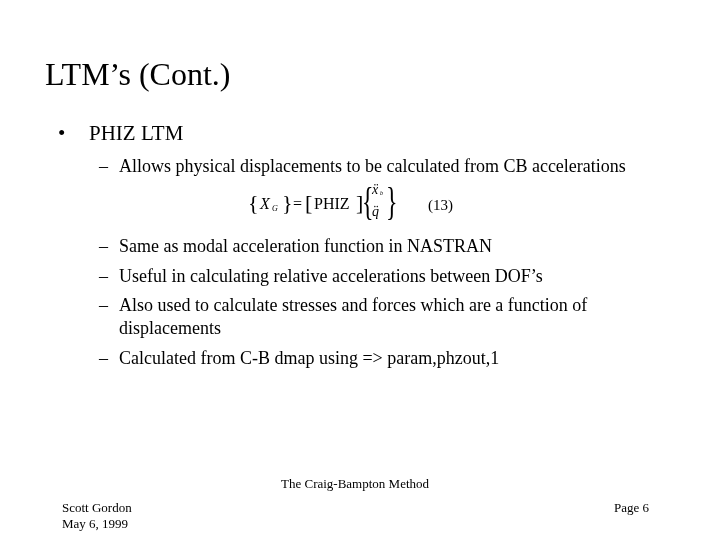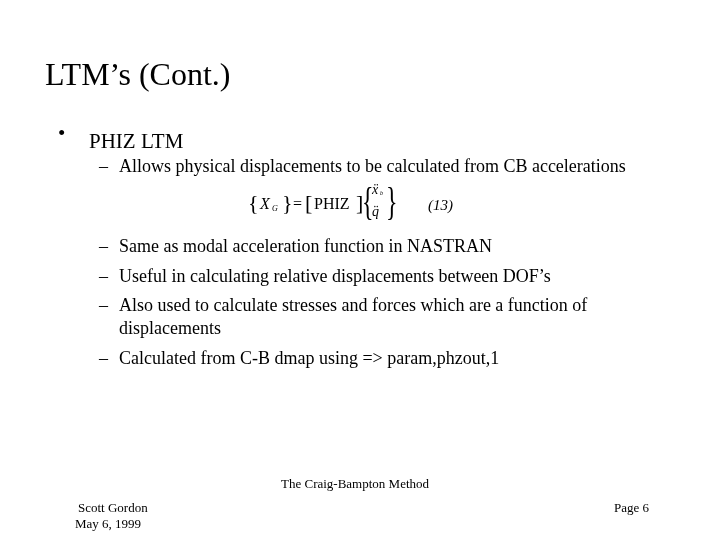--- a/index.html
+++ b/index.html
@@ -1,21 +1,21 @@
 <!DOCTYPE html>
 <html><head>
   <meta charset="utf-8">
   <style>
     html, body { margin:0; padding:0; }
     body { width:720px; height:540px; background:#ffffff; position:relative; overflow:hidden;
            font-family:"Liberation Serif", "DejaVu Serif", serif; color:#000; }
     .title { position:absolute; top:54px; left:0; width:720px; text-align:left; font-size:32px; line-height:40px;margin-left:45px; }
     .bullet1 { position:absolute; left:58px; top:119px; font-size:21px; line-height:28px; }
     .bullet1 .dot { position:absolute; left:0; top:0; }
-    .bullet1 .txt { position:absolute; left:31px; top:8px; white-space:nowrap; }
+    .bullet1 .txt { position:absolute; left:31px; top:0; white-space:nowrap; }
     .sub { position:absolute; left:99px; font-size:18px; line-height:23px; width:570px; }
     .sub .dash { position:absolute; left:0; top:0; }
     .sub .txt { position:absolute; left:20px; top:0; width:550px; }
     .eq { position:absolute; left:248px; top:180px; height:50px; width:220px; font-size:15px; }
     .eq .part { position:absolute; }
     .footer { position:absolute; font-size:13px; line-height:16px; }
   </style>
 </head>
 <body>
 
@@ -38,39 +38,39 @@
   <span class="part" style="left:34px; top:10px; font-size:22px;">}</span>
   <span class="part" style="left:45px; top:15px; font-size:16px;">=</span>
   <span class="part" style="left:57px; top:10px; font-size:22px;">[</span>
   <span class="part" style="left:66px; top:15px; font-size:16px;">PHIZ</span>
   <span class="part" style="left:108px; top:10px; font-size:22px;">]</span>
   <span class="part" style="left:114px; top:0px; font-size:40px; line-height:44px; transform:scaleX(0.6); transform-origin:left;">{</span>
   <span class="part" style="left:124px; top:2px; font-style:italic; font-size:14px;">ẍ</span>
   <span class="part" style="left:132px; top:10px; font-style:italic; font-size:6px;">b</span>
   <span class="part" style="left:124px; top:24px; font-style:italic; font-size:14px;">q̈</span>
   <span class="part" style="left:138px; top:0px; font-size:40px; line-height:44px; transform:scaleX(0.6); transform-origin:left;">}</span>
-  <span class="part" style="left:180px; top:17px; font-size:15px;font-style:italic;">(13)</span>
+  <span class="part" style="left:180px; top:17px; font-size:15px;">(13)</span>
 </div>
 
 <div class="sub" style="top:235px;">
   <span class="dash">–</span>
   <span class="txt">Same as modal acceleration function in NASTRAN</span>
 </div>
 
 <div class="sub" style="top:265px;">
   <span class="dash">–</span>
-  <span class="txt">Useful in calculating relative displacements between DOF’s</span>
+  <span class="txt">Useful in calculating relative accelerations between DOF’s</span>
 </div>
 
 <div class="sub" style="top:294px;">
   <span class="dash">–</span>
   <span class="txt">Also used to calculate stresses and forces which are a function of displacements</span>
 </div>
 
 <div class="sub" style="top:347px;">
   <span class="dash">–</span>
   <span class="txt">Calculated from C-B dmap using =&gt; param,phzout,1</span>
 </div>
 
-<div class="footer" style="left:62px; top:500px;margin-left:16px;">Scott Gordon</div>
-<div class="footer" style="left:62px; top:516px;margin-left:13px;">May 6, 1999</div>
+<div class="footer" style="left:62px; top:500px;">Scott Gordon</div>
+<div class="footer" style="left:62px; top:516px;">May 6, 1999</div>
 <div class="footer" style="left:281px; top:476px;">The Craig-Bampton Method</div>
 <div class="footer" style="left:614px; top:500px;">Page 6</div>
 
 </body></html>

